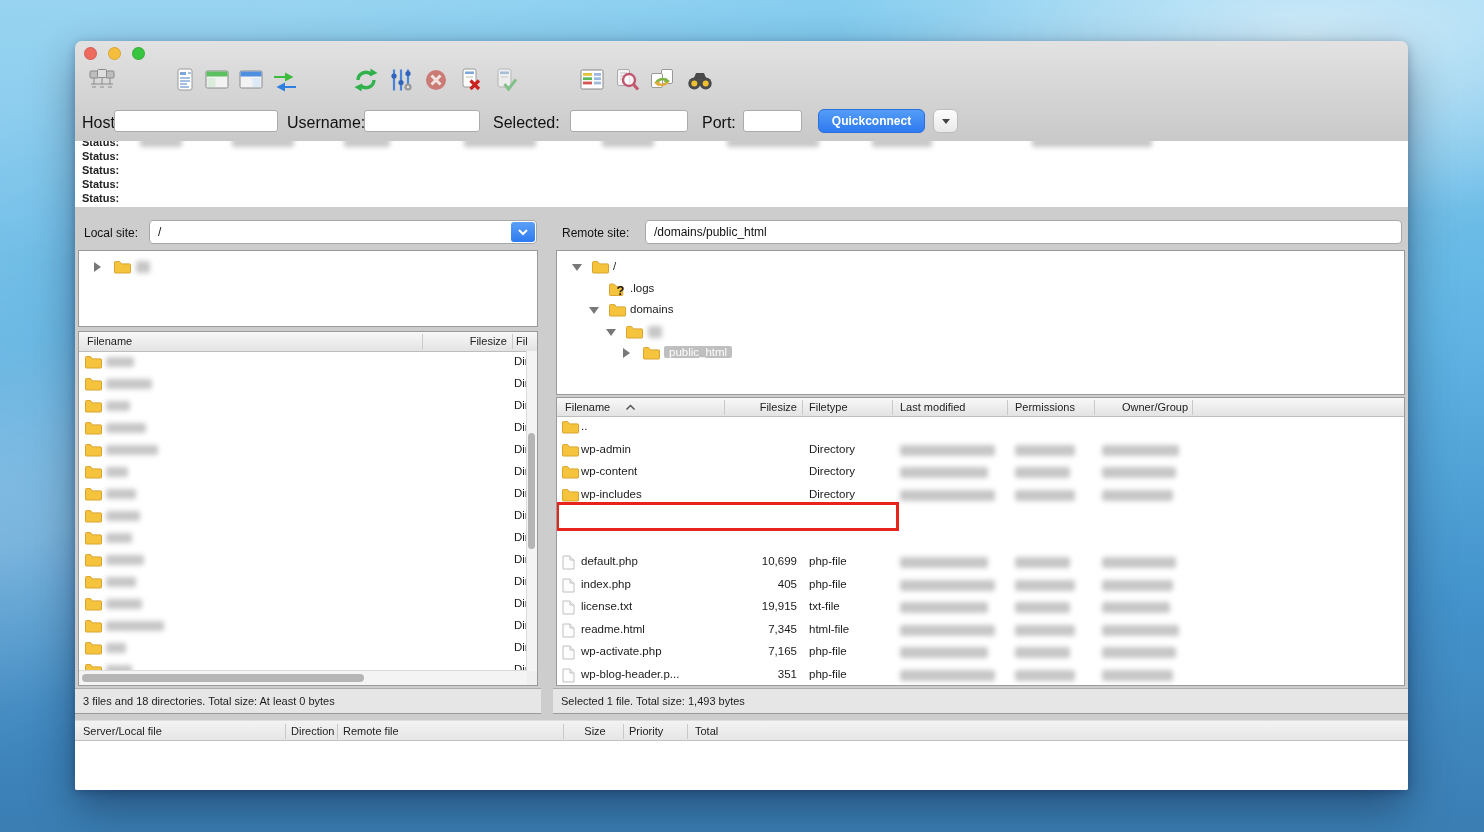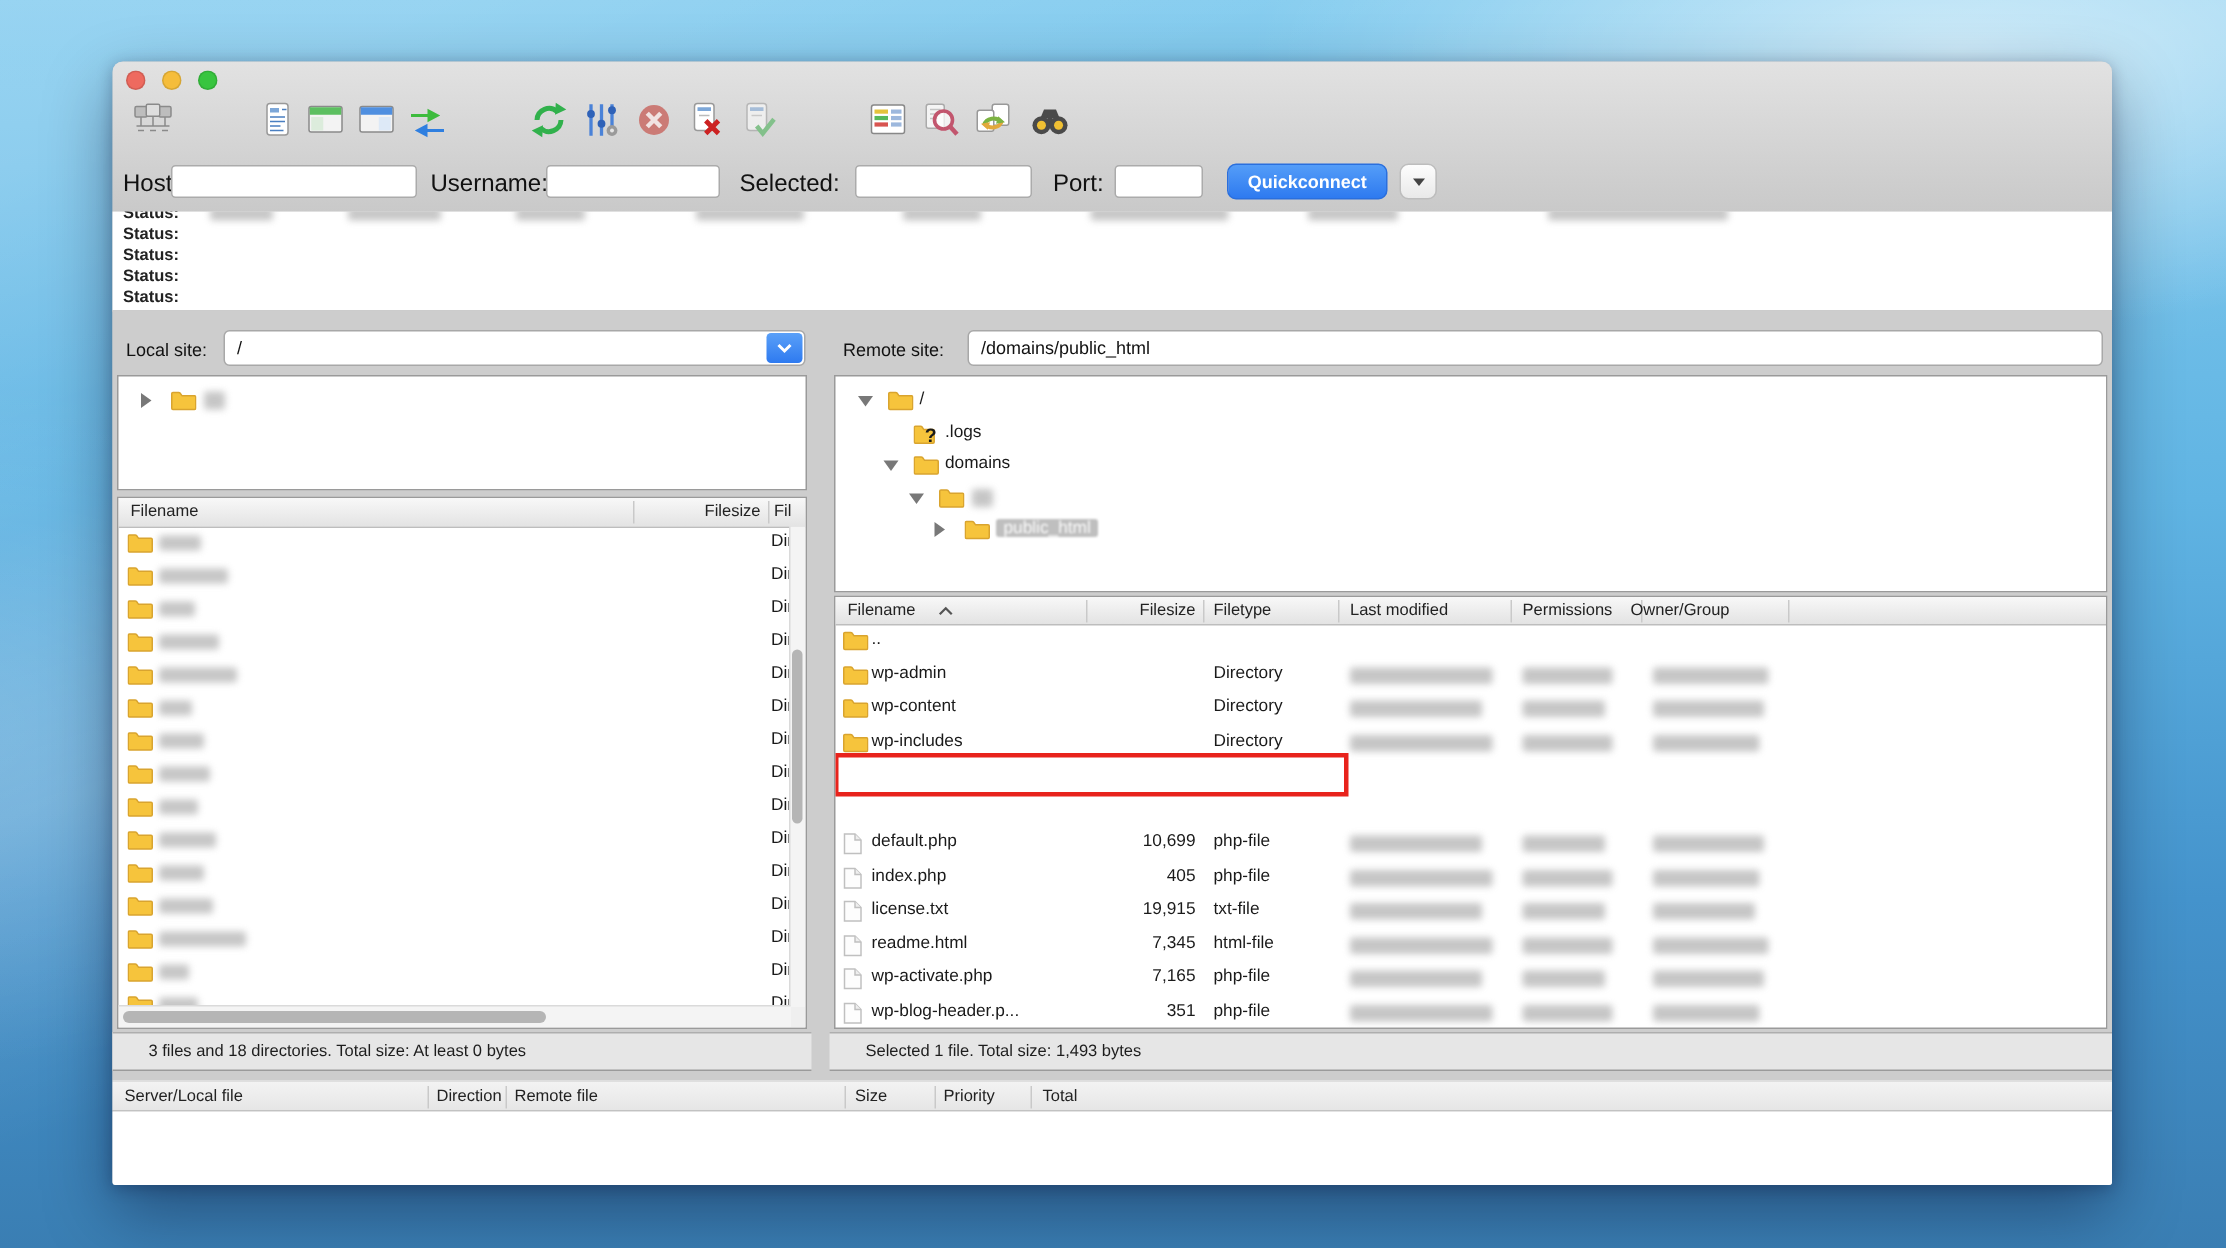--- a/index.html
+++ b/index.html
@@ -57,21 +57,21 @@
   .frow .ftype{position:absolute;left:252px;top:4px;font-size:11.5px;}
   .frow .ficon{position:absolute;left:5px;top:4px;}
   .selbg{position:absolute;left:0;top:0;height:100%;width:339px;background:#d8d8d8;}
   .redbox{position:absolute;left:-1px;top:104px;width:343px;height:29px;border:3px solid #e8231c;box-sizing:border-box;z-index:6;pointer-events:none;}
   .vscroll{position:absolute;right:0;top:19px;bottom:14px;width:10px;background:#f4f4f4;border-left:1px solid #dadada;}
   .vthumb{position:absolute;left:1px;width:7px;border-radius:4px;background:#b5b5b5;top:82px;height:116px;}
   .hscroll{position:absolute;left:0;right:10px;bottom:0;height:14px;background:#f4f4f4;border-top:1px solid #dadada;}
   .hthumb{position:absolute;top:3px;height:8px;border-radius:4px;background:#b5b5b5;left:3px;width:282px;}
   .scorner{position:absolute;right:0;bottom:0;width:10px;height:14px;background:#efefef;}
   .pane-footer{position:absolute;left:0;top:481px;width:100%;height:26px;background:#e6e6e6;border-top:1px solid #aeaeae;
-    border-bottom:1px solid #9b9b9b;line-height:24px;padding-left:24px;box-sizing:border-box;color:#1d1d1d;font-size:11px;}
+    border-bottom:1px solid #9b9b9b;line-height:24px;padding-left:8px;box-sizing:border-box;color:#1d1d1d;font-size:11px;}
   .queuehead{position:absolute;left:0;top:679px;width:100%;height:21px;background:linear-gradient(#f3f3f3,#e6e6e6);
     border-top:1px solid #dedede;border-bottom:1px solid #c2c2c2;box-sizing:border-box;}
   .queuehead .hcol{height:20px;line-height:20px;}
   .queuebody{position:absolute;left:0;top:700px;width:100%;height:49px;background:#fff;border-radius:0 0 2px 2px;}
   .caret{position:absolute;top:6px;}
 </style>
 </head>
 <body>
 
 <div class="desktop">
@@ -419,21 +419,21 @@
               </svg>
             <span class="hdiv" style="left:167px"></span>
             <span class="hcol" style="left:170px;width:70px;text-align:right">Filesize</span>
             <span class="hdiv" style="left:245px"></span>
             <span class="hcol" style="left:252px">Filetype</span>
             <span class="hdiv" style="left:335px"></span>
             <span class="hcol" style="left:343px">Last modified</span>
             <span class="hdiv" style="left:450px"></span>
             <span class="hcol" style="left:458px">Permissions</span>
             <span class="hdiv" style="left:537px"></span>
-            <span class="hcol" style="left:530px">Owner/Group</span>
+            <span class="hcol" style="left:565px">Owner/Group</span>
             <span class="hdiv" style="left:635px"></span>
           </div>
           <div class="rrows" id="remoterows">
               <div class="frow" style="top: 0px; height: 22.5px;">
                 <span class="ficon"><svg width="17" height="14" viewBox="0 0 17 14">
                     <path d="M0.5 3 L0.5 12.2 Q0.5 13 1.3 13 L15.7 13 Q16.5 13 16.5 12.2 L16.5 4.7 Q16.5 3.9 15.7 3.9 L7.4 3.9 L6 2 Q5.7 1.6 5.1 1.6 L1.3 1.6 Q0.5 1.6 0.5 2.4 Z" fill="#F6C43C" stroke="#D9A42F"></path>
                   </svg></span>
                 <span class="name">..</span>
               </div>
               <div class="frow" style="top: 22.5px; height: 22.5px; padding-left: 24px;">
@@ -545,21 +545,21 @@
       </div>
     </div>
 
     <div class="queuehead">
       <span class="hcol" style="left:8px">Server/Local file</span>
       <span class="hdiv" style="left:210px;top:3px"></span>
       <span class="hcol" style="left:216px">Direction</span>
       <span class="hdiv" style="left:262px;top:3px"></span>
       <span class="hcol" style="left:268px">Remote file</span>
       <span class="hdiv" style="left:488px;top:3px"></span>
-      <span class="hcol" style="left:495px;width:50px;text-align:left">Size</span>
+      <span class="hcol" style="left:495px;width:50px;text-align:center">Size</span>
       <span class="hdiv" style="left:548px;top:3px"></span>
       <span class="hcol" style="left:554px">Priority</span>
       <span class="hdiv" style="left:612px;top:3px"></span>
       <span class="hcol" style="left:620px">Total</span>
     </div>
     <div class="queuebody"></div>
   </div>
 </div>
 
 </body></html>

